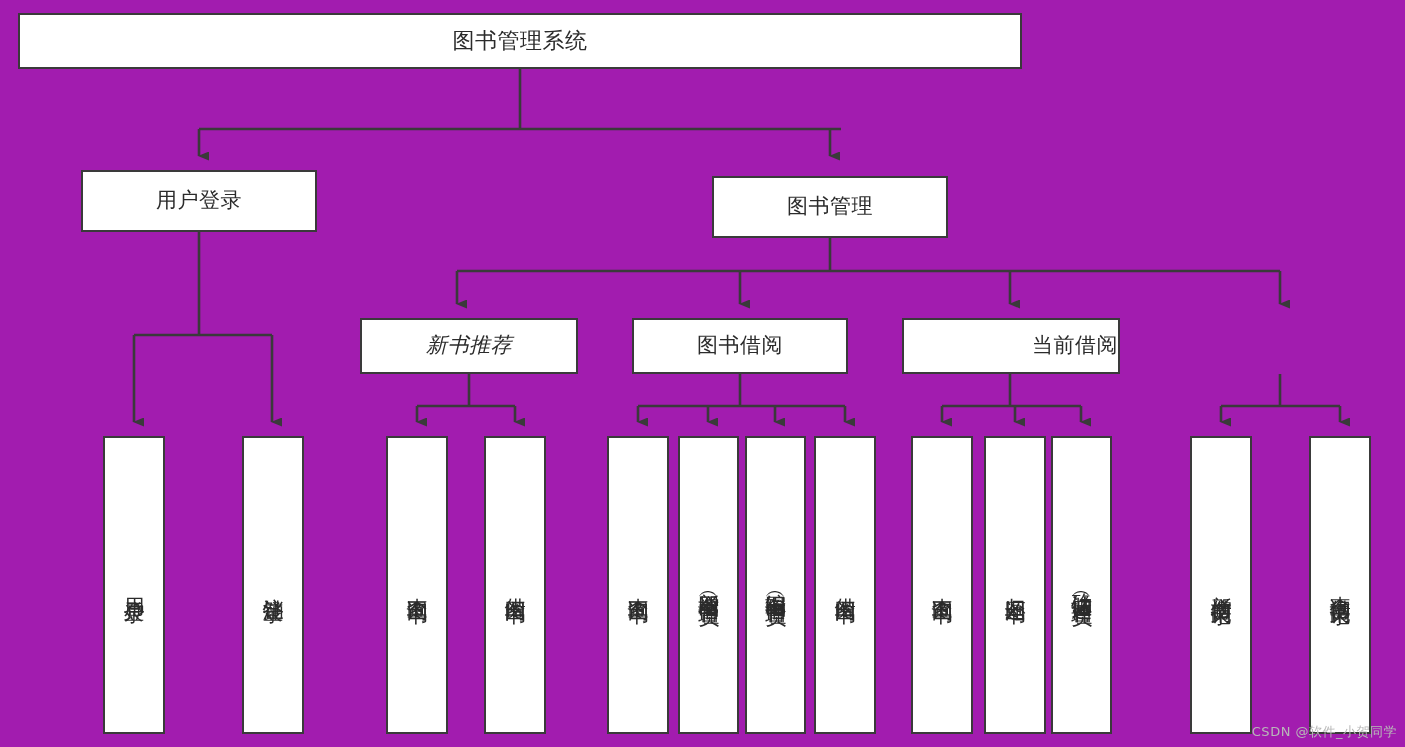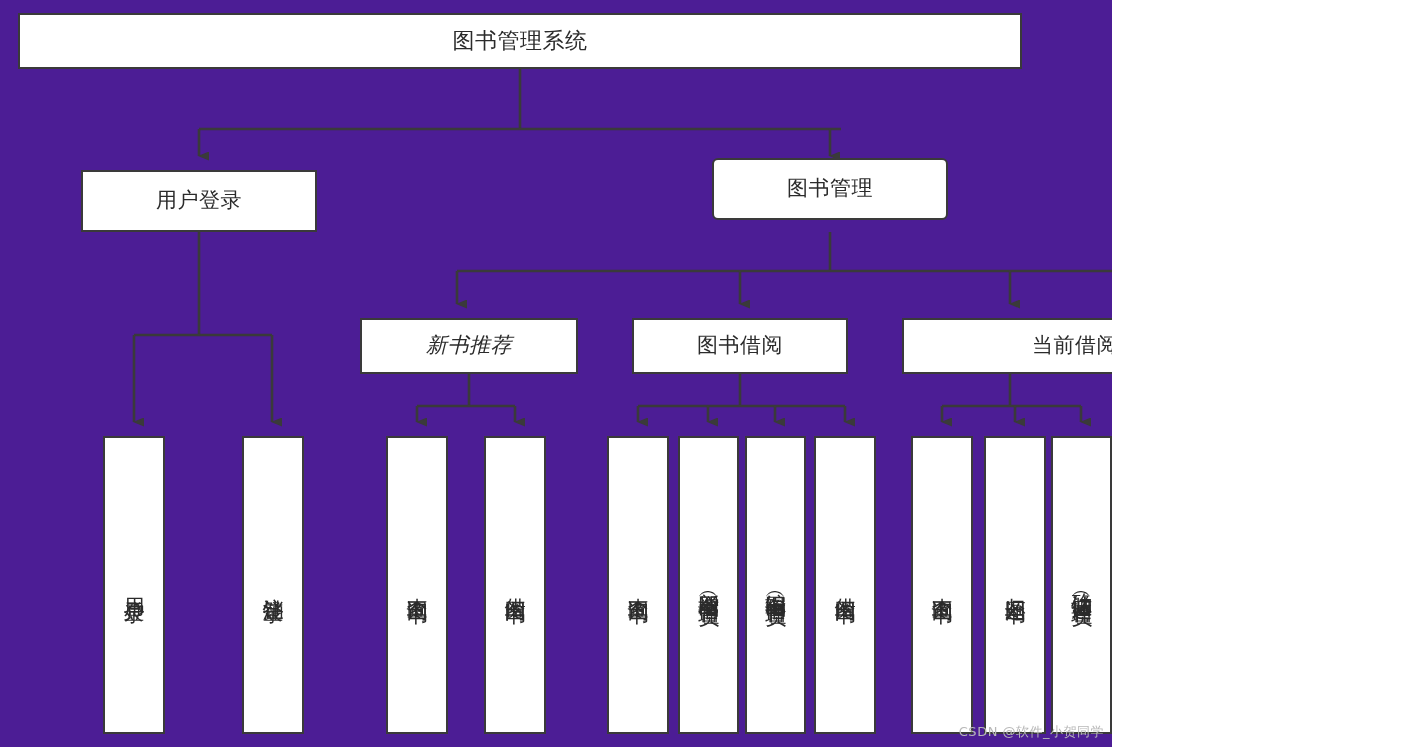--- a/index.html
+++ b/index.html
@@ -5,23 +5,23 @@
   html, body {
     margin: 0;
     padding: 0;
     background: #ffffff;
   }
   body {
     font-family: "DejaVu Sans", "Liberation Sans", sans-serif;
   }
   #canvas {
     position: relative;
-    width: 1112px;
+    width: 1405px;
     height: 747px;
-    background: #4c1d95;
+    background: #a21caf;
     overflow: hidden;
   }
   .node {
     position: absolute;
     box-sizing: border-box;
     border: 2px solid #3a3a3a;
     background: #ffffff;
     display: flex;
     align-items: center;
     justify-content: center;
@@ -121,21 +121,21 @@
     </g>
   </svg>
 
   <div class="node root horiz" style="left:18px; top:13px; width:1004px; height:56px;">
     <span>图书管理系统</span>
   </div>
 
   <div class="node horiz" style="left:81px; top:170px; width:236px; height:62px;">
     <span>用户登录</span>
   </div>
-  <div class="node horiz" style="left:712px; top:158px; width:236px; height:62px;border-radius:6px;">
+  <div class="node horiz" style="left:712px; top:176px; width:236px; height:62px;">
     <span>图书管理</span>
   </div>
 
   <div class="node horiz" style="left:360px; top:318px; width:218px; height:56px;font-style:italic;">
     <span>新书推荐</span>
   </div>
   <div class="node horiz" style="left:632px; top:318px; width:216px; height:56px;text-align:right;">
     <span>图书借阅</span>
   </div>
   <div class="node horiz" style="left:902px; top:318px; width:218px; height:56px;justify-content:flex-end;">

